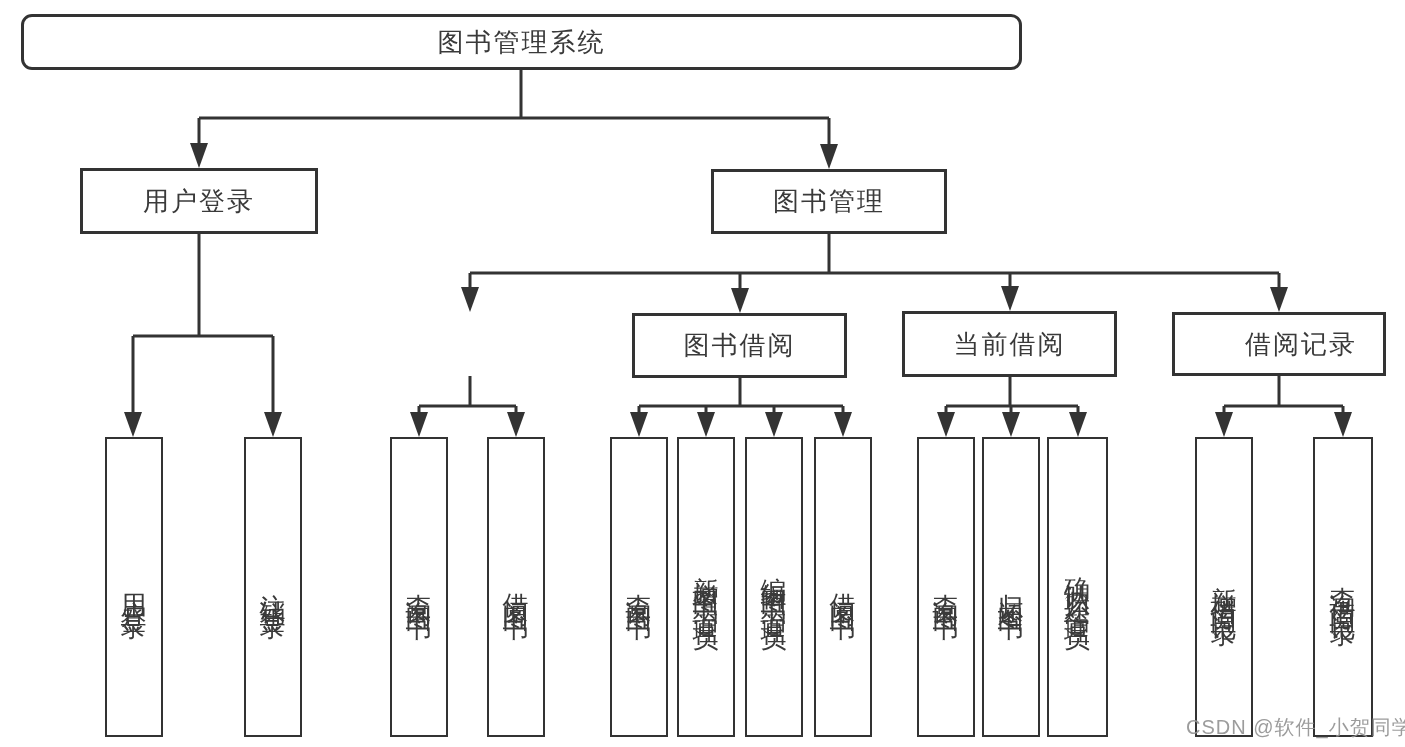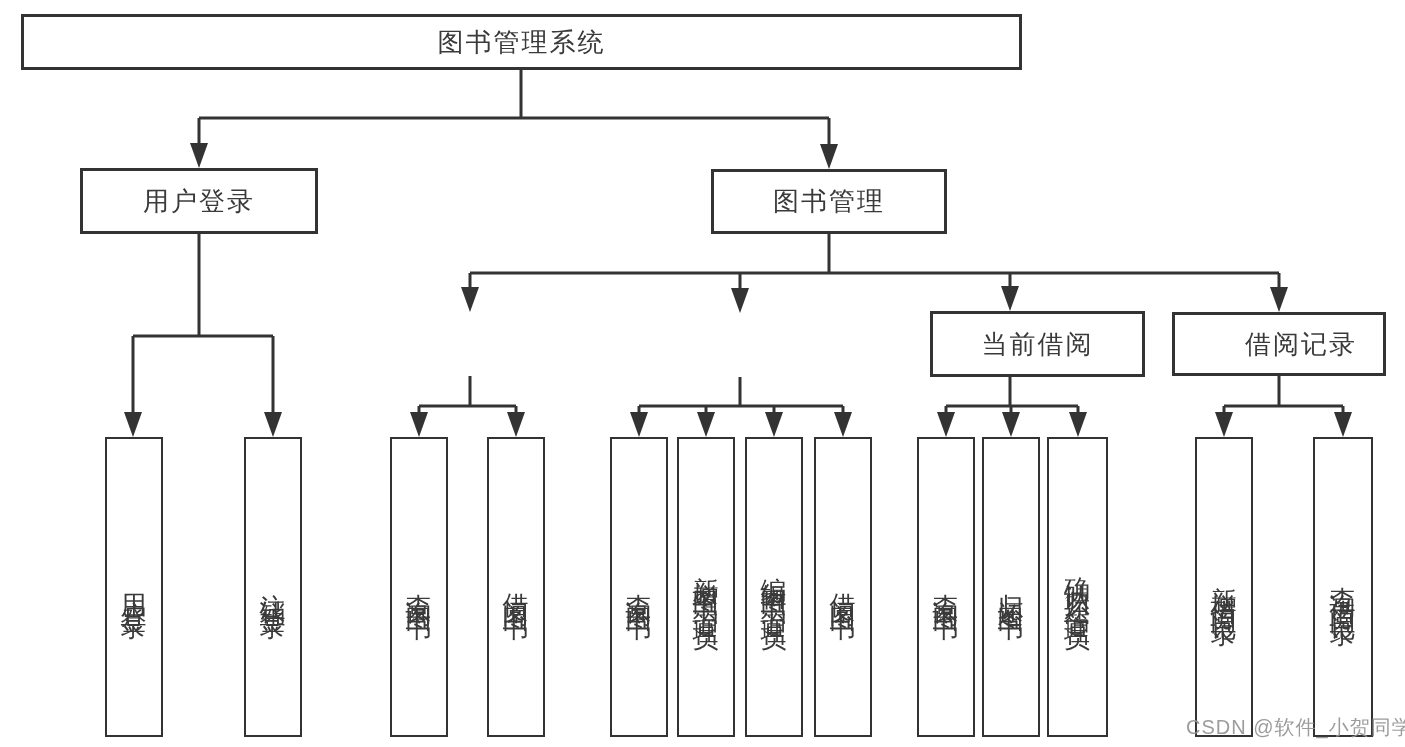--- a/index.html
+++ b/index.html
@@ -72,32 +72,35 @@
       <polygon points="765,412 783,412 774,437"></polygon>
       <polygon points="834,412 852,412 843,437"></polygon>
       <polygon points="937,412 955,412 946,437"></polygon>
       <polygon points="1002,412 1020,412 1011,437"></polygon>
       <polygon points="1069,412 1087,412 1078,437"></polygon>
       <polygon points="1215,412 1233,412 1224,437"></polygon>
       <polygon points="1334,412 1352,412 1343,437"></polygon>
     </g>
   </svg>
 
-  <div class="node" style="left:21px; top:14px; width:1001px; height:56px;">
+  <div class="node" style="left:21px; top:14px; width:1001px; height:56px;border-radius:11px;">
     <span>图书管理系统</span>
   </div>
 
   <div class="node" style="left:80px; top:168px; width:238px; height:66px;">
     <span>用户登录</span>
   </div>
   <div class="node" style="left:711px; top:169px; width:236px; height:65px;justify-content:center;">
     <span>图书管理</span>
   </div>
 
-  <div class="node" style="left:902px; top:311px; width:215px; height:66px;margin-left:28px;">
+  <div class="node" style="left:632px; top:313px; width:215px; height:65px;">
+    <span>图书借阅</span>
+  </div>
+  <div class="node" style="left:902px; top:311px; width:215px; height:66px;">
     <span>当前借阅</span>
   </div>
   <div class="node" style="left:1172px; top:312px; width:214px; height:64px;padding-left:44px;">
     <span>借阅记录</span>
   </div>
 
   <div class="node leaf" style="left:105px; top:437px; width:58px; height:300px;">
     <span class="vtext">用户登录</span>
   </div>
   <div class="node leaf" style="left:244px; top:437px; width:58px; height:300px;">

